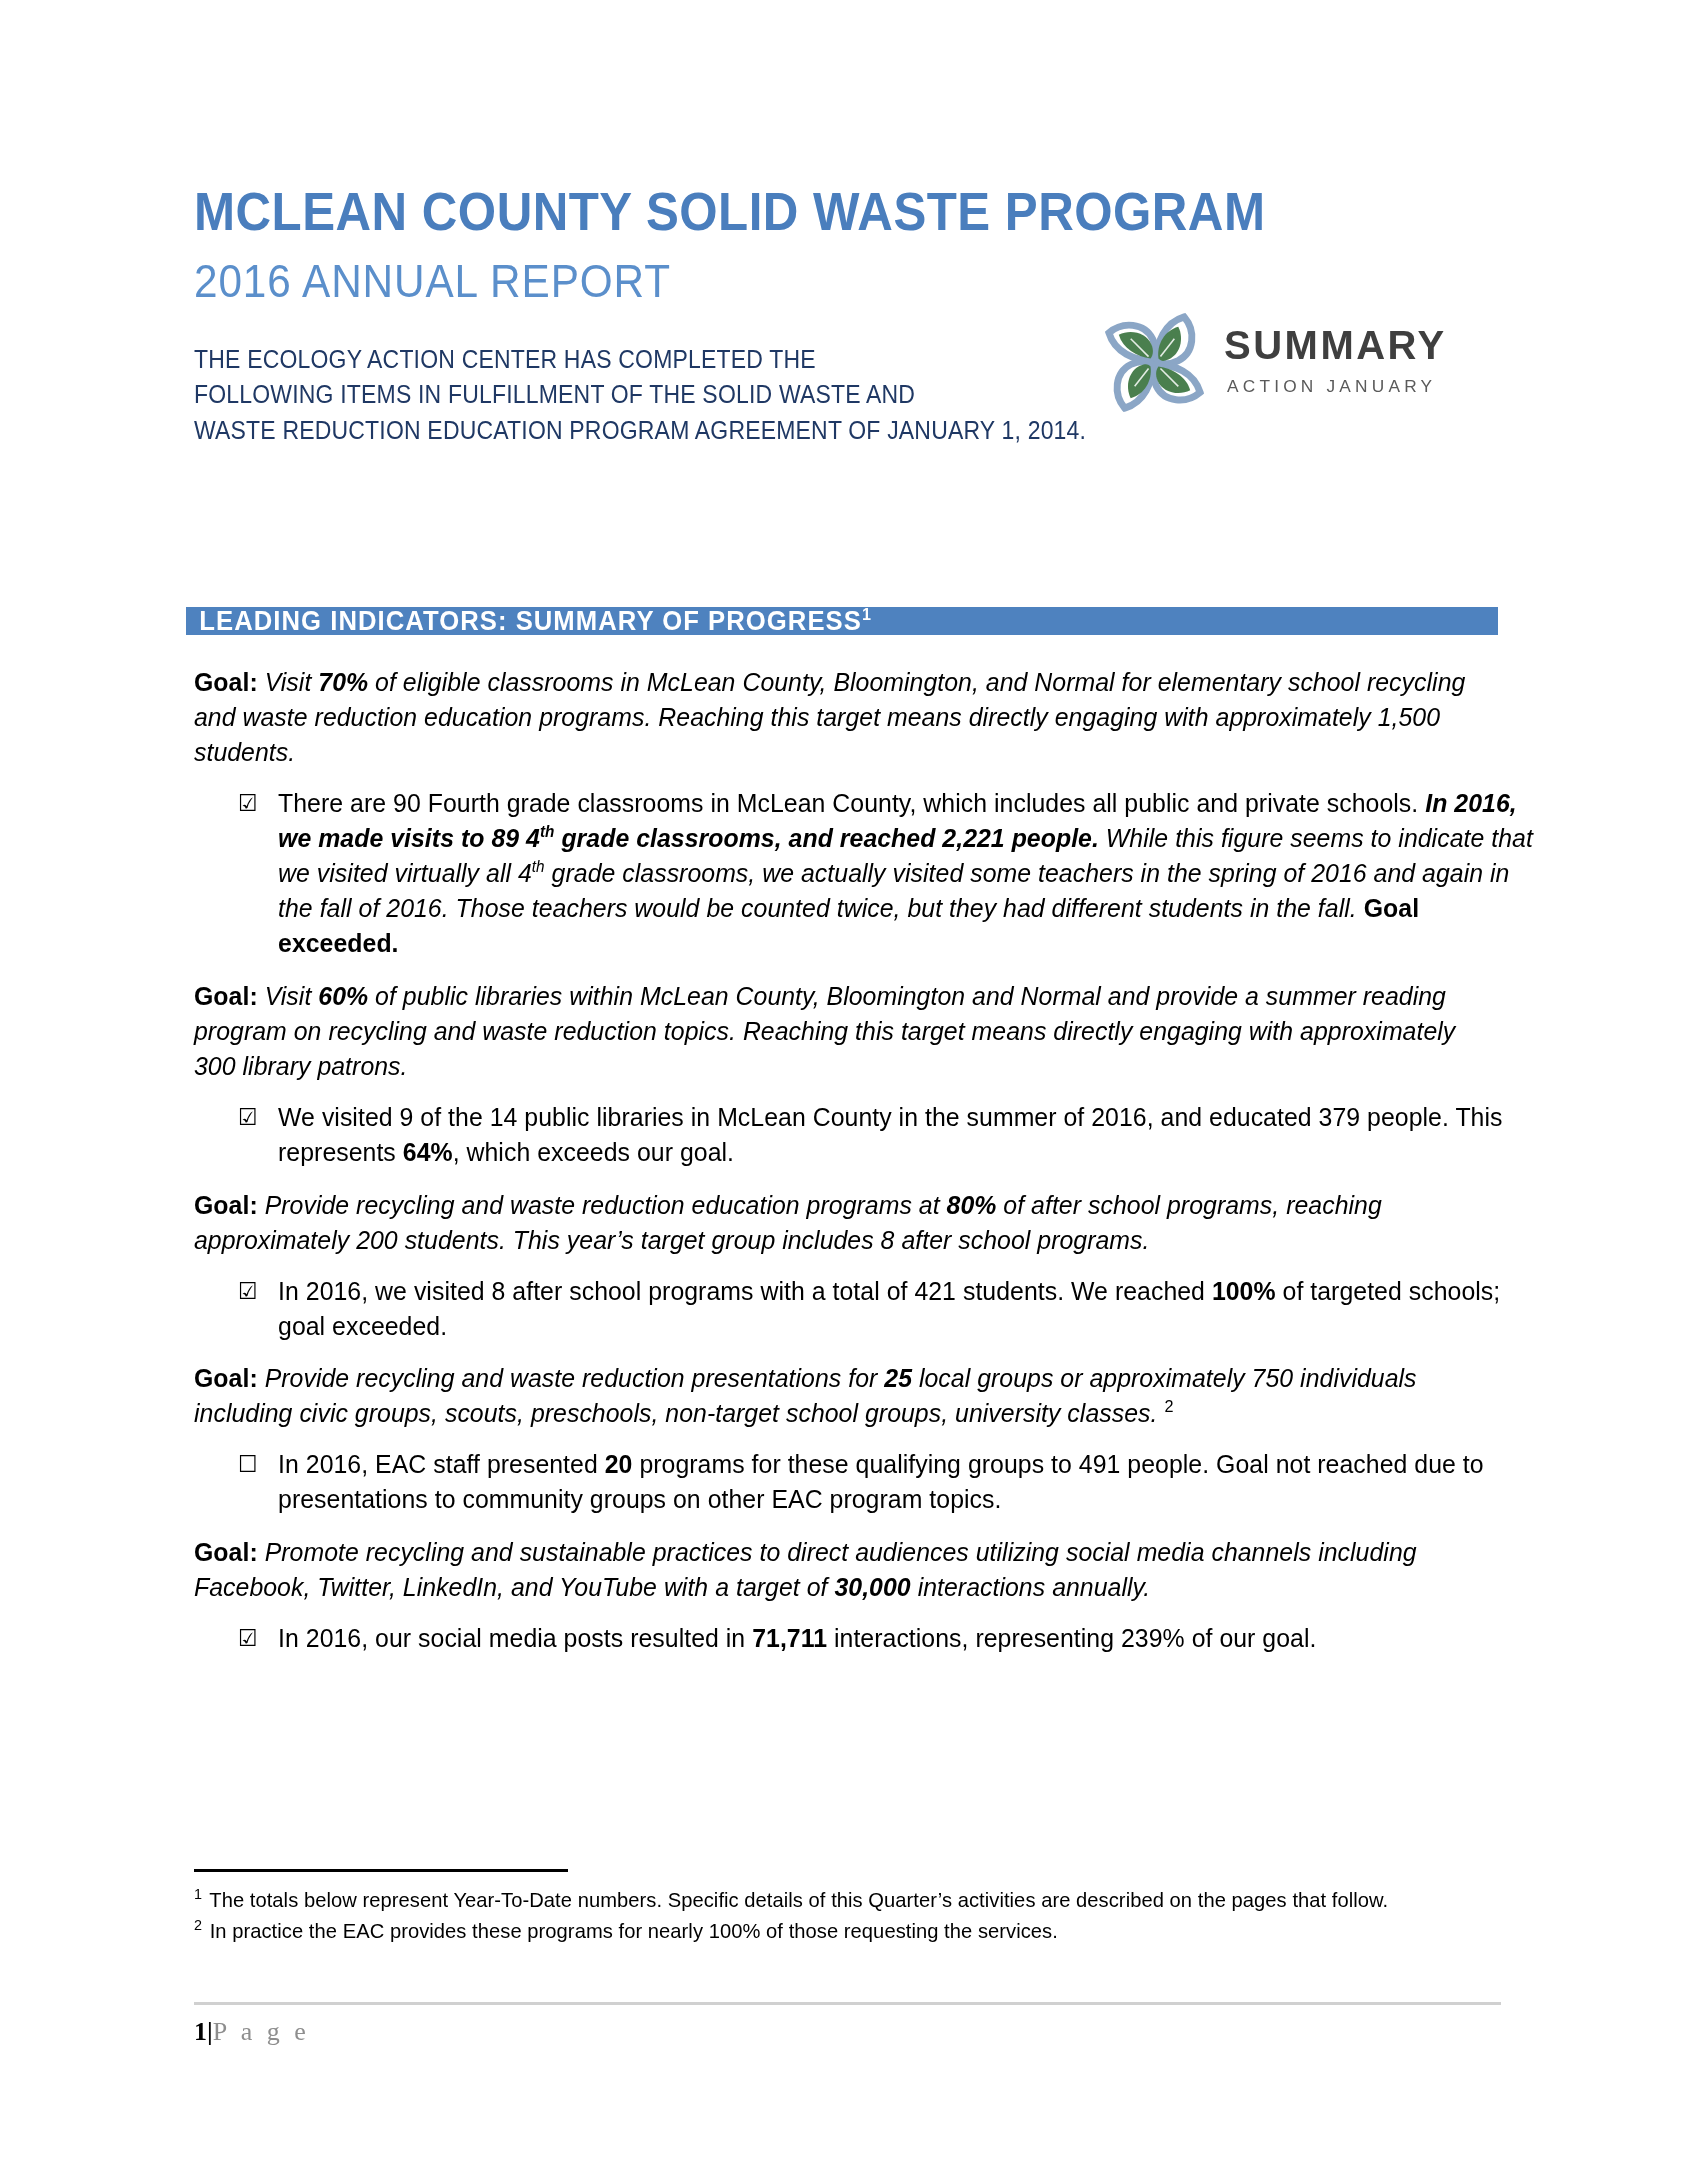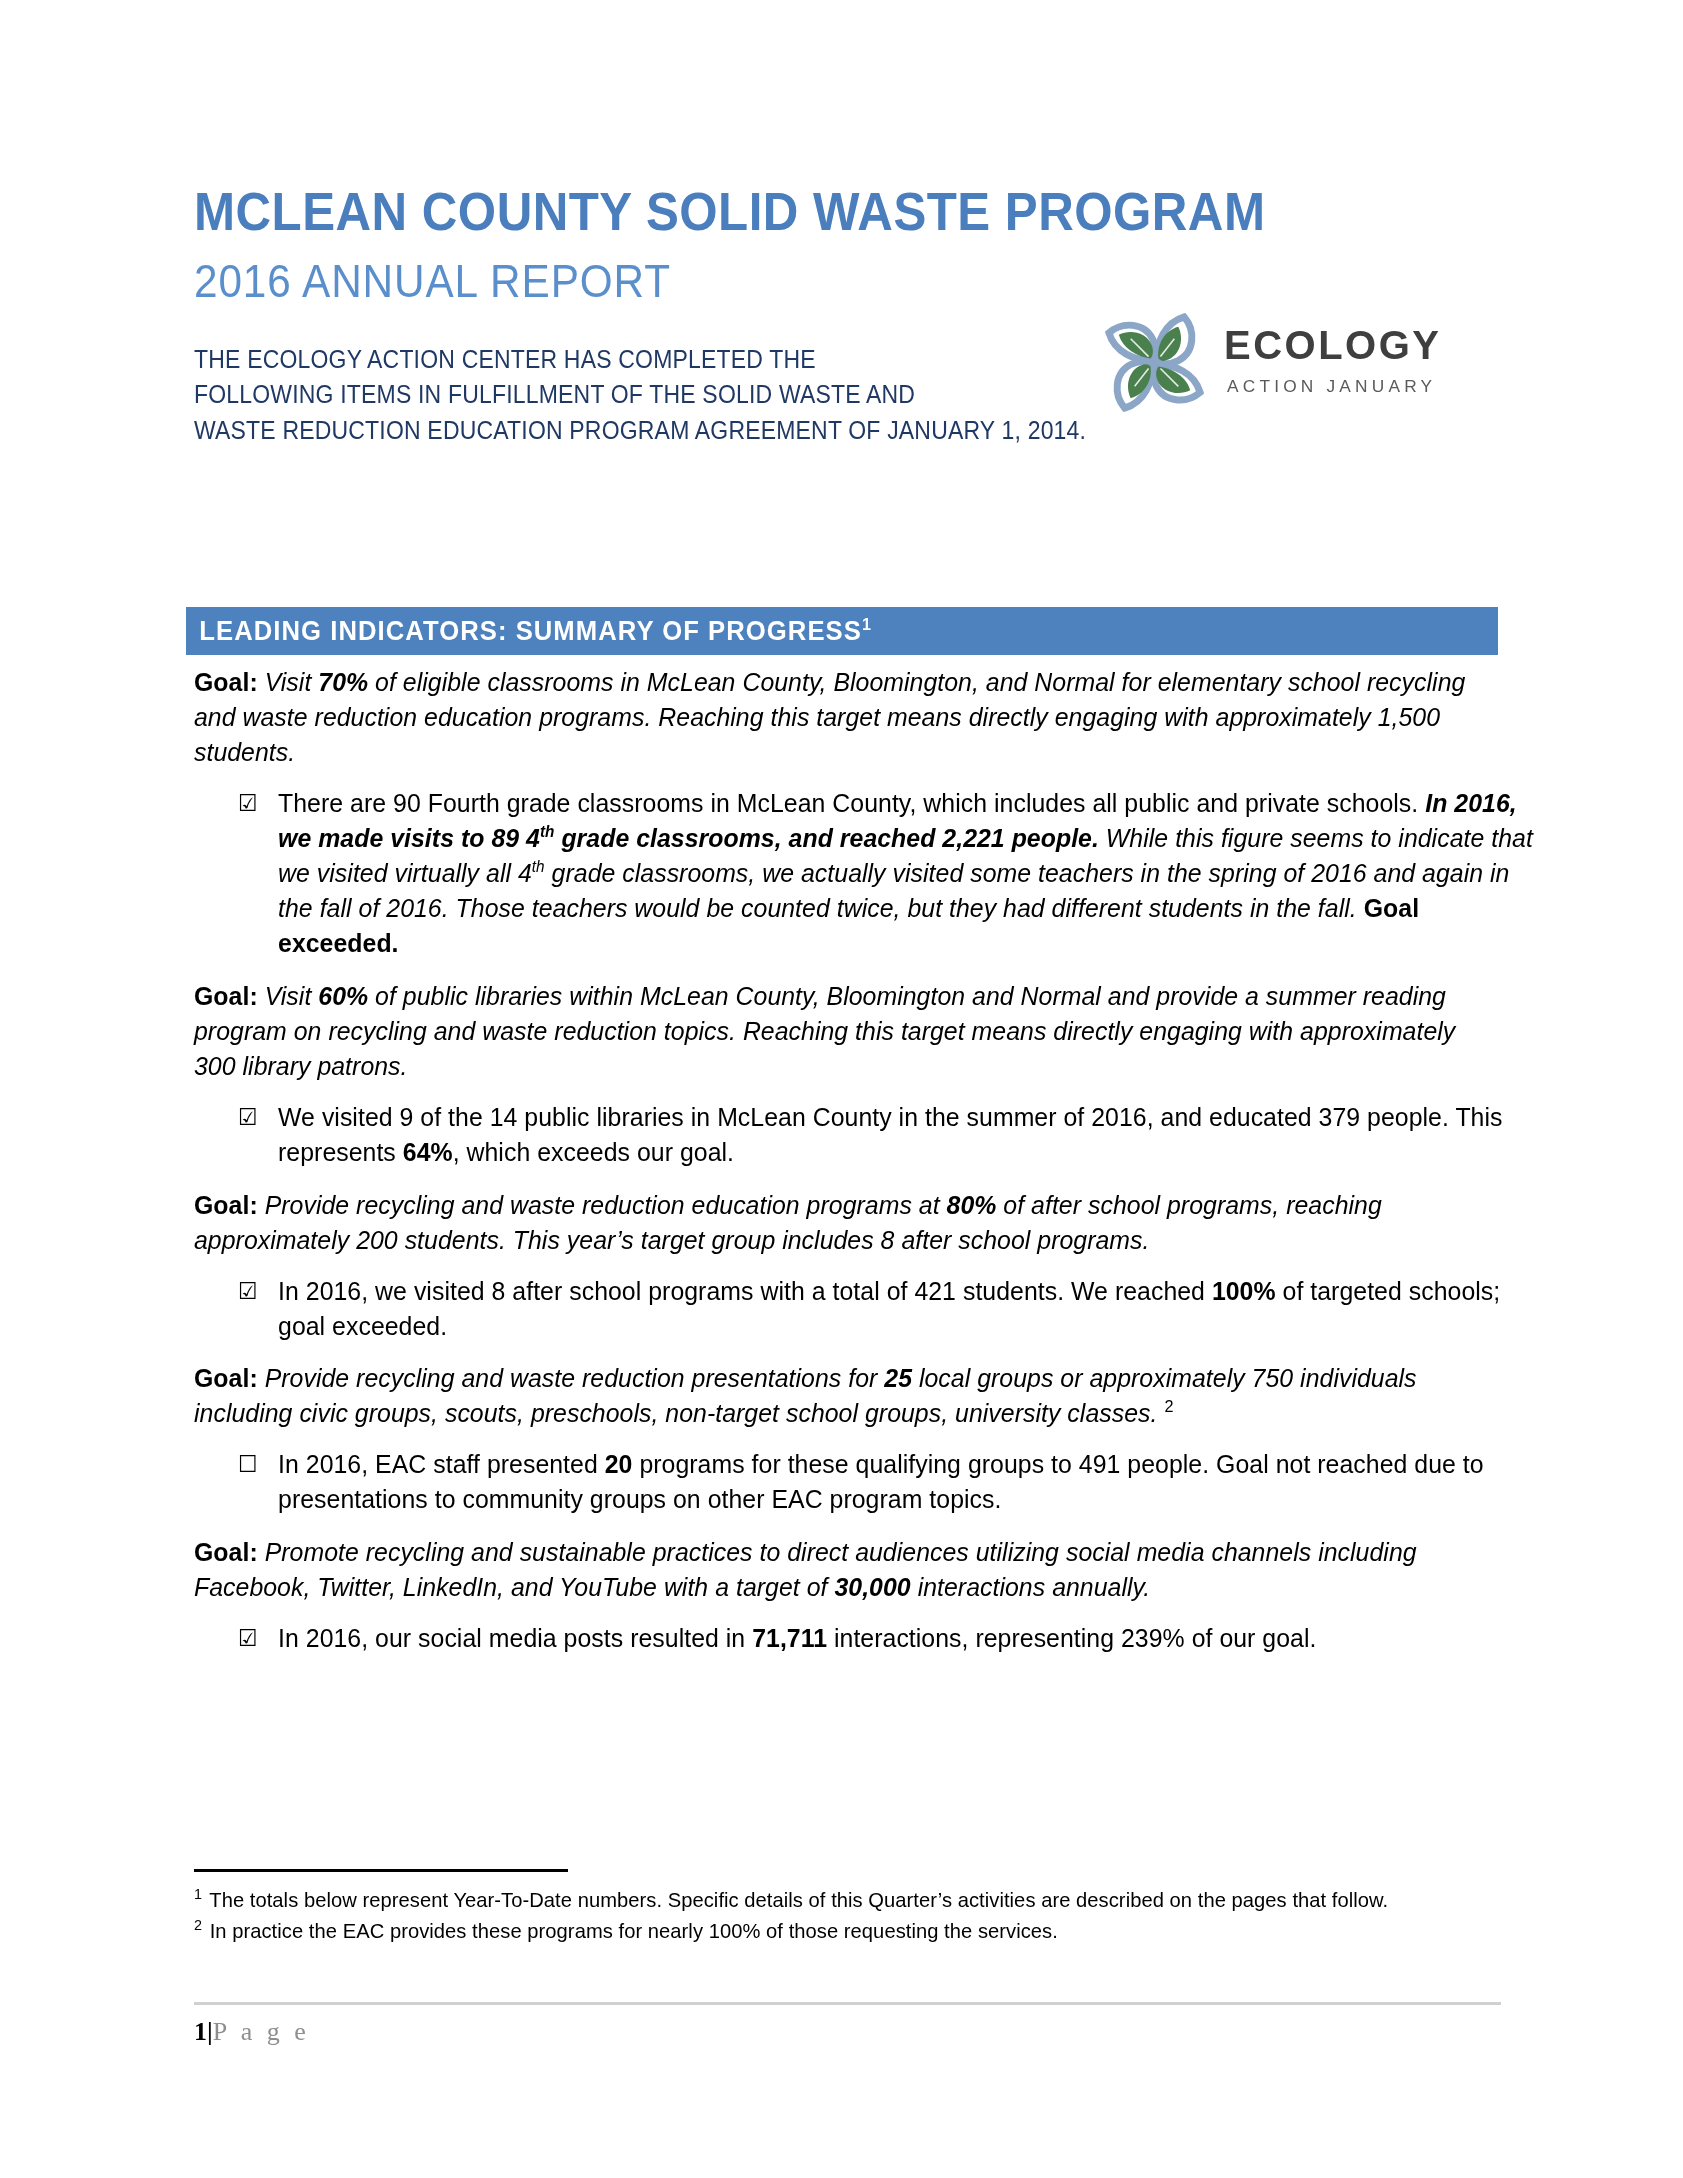--- a/index.html
+++ b/index.html
@@ -101,21 +101,21 @@
     margin-top: 13px;
     margin-left: 3px;
   }
 
   
   .section-bar {
     position: absolute;
     left: 186px;
     top: 607px;
     width: 1312px;
-    height: 48px;
+    height: 28px;
     background: #4e82bf;
     display: flex;
     align-items: center;
   }
   .section-bar-text {
     font-family: "Liberation Sans Narrow", "Liberation Sans", sans-serif;
     font-size: 27px;
     font-weight: bold;
     color: #ffffff;
     letter-spacing: 1.1px;
@@ -280,21 +280,21 @@
 
         <g stroke="#ffffff" stroke-width="1.6" fill="none" opacity="0.85">
           <path d="M52 48 L34 30"></path>
           <path d="M64 48 L78 30"></path>
           <path d="M64 60 L82 78"></path>
           <path d="M52 60 L38 78"></path>
         </g>
       </g>
     </svg>
     <div class="logo-text">
-      <div class="logo-word">ECOLOGY</div>
+      <div class="logo-word">SUMMARY</div>
       <div class="logo-sub">ACTION JANUARY</div>
     </div>
   </div>
 
   <div class="section-bar">
     <div class="section-bar-text">
       <span>LEADING INDICATORS: SUMMARY OF PROGRESS</span><sup>1</sup>
     </div>
   </div>
 

